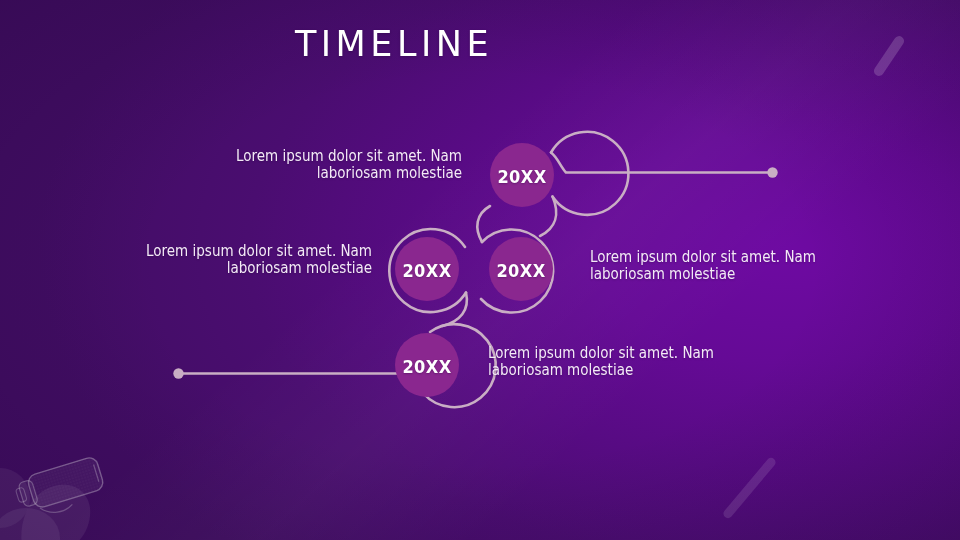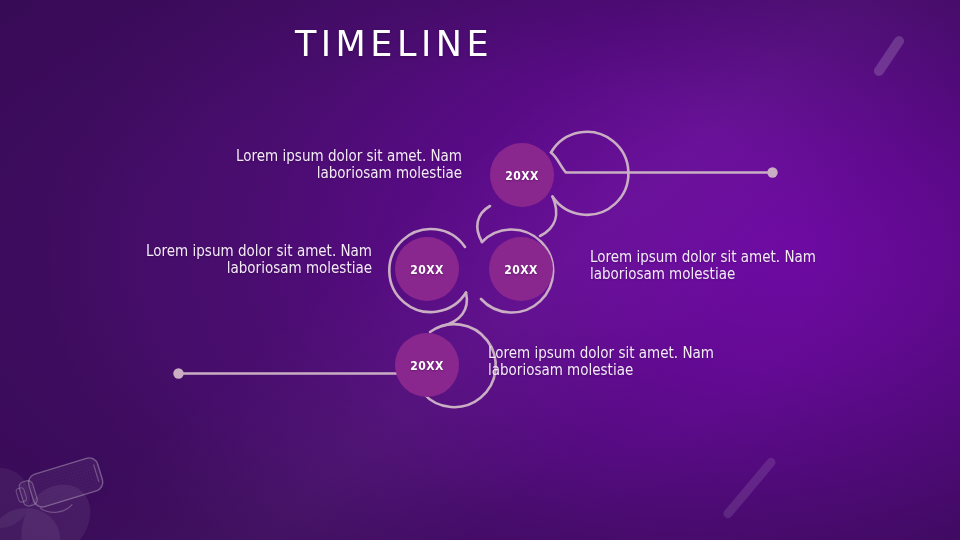--- a/index.html
+++ b/index.html
@@ -67,21 +67,21 @@
     left: 0;
     top: 0;
     width: 960px;
     height: 540px;
   }
 
   
   .year {
     position: absolute;
     color: #ffffff;
-    font-size: 12px;
+    font-size: 18px;
     font-weight: bold;
     letter-spacing: 0.4px;
     text-align: center;
     transform: translate(-50%, -50%);
     font-family: "DejaVu Sans Condensed", "DejaVu Sans", "Liberation Sans", sans-serif;
     white-space: nowrap;
     text-shadow: 0 1px 2px rgba(40,0,60,0.35);
   }
 
   

